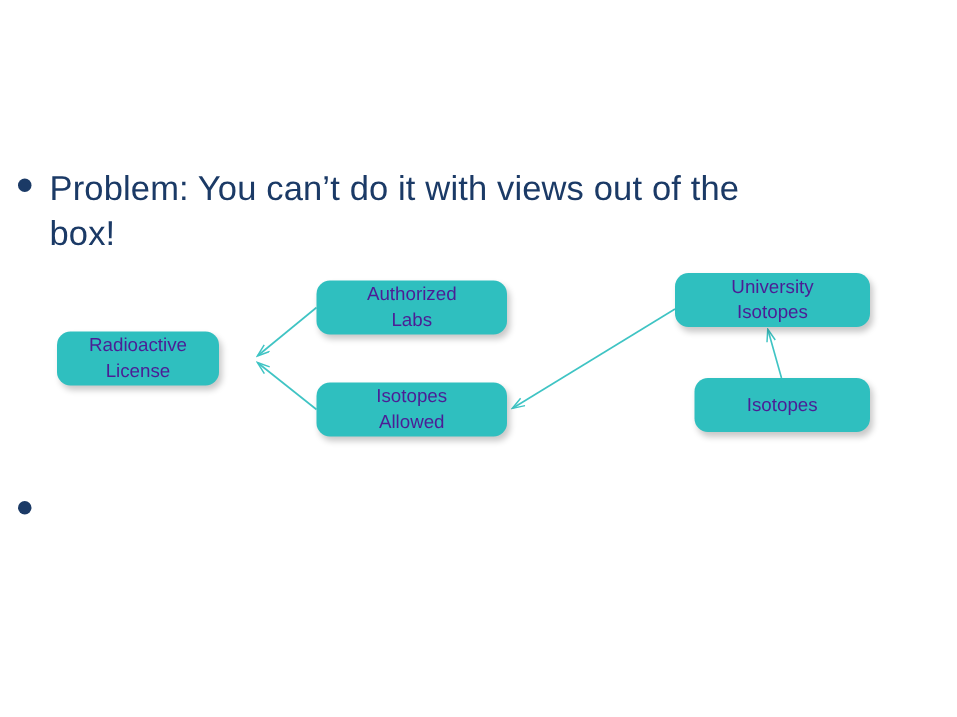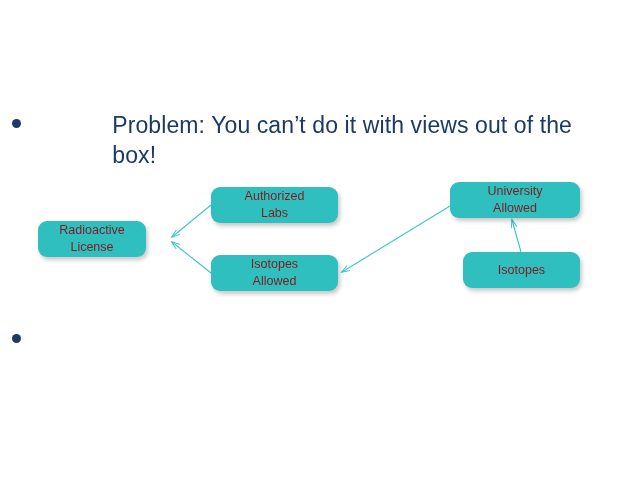--- a/index.html
+++ b/index.html
@@ -20,21 +20,20 @@
     position: absolute;
     inset: 0;
     background: #ffffff;
   }
 
   
   .bullet-block {
     position: absolute;
     display: flex;
     align-items: flex-start;
-    justify-content: space-between;
   }
   .bullet-dot {
     width: 9px;
     height: 9px;
     border-radius: 50%;
     background: #1b3a66;
     flex: 0 0 auto;
     margin-top: 9px;
     margin-right: 12px;
   }
@@ -63,21 +62,21 @@
     position: absolute;
     left: 0;
     top: 0;
   }
 
   .node {
     position: absolute;
     background: #2fbfbf;
     border-radius: 9px;
     box-shadow: 2px 3px 4px rgba(0,0,0,0.22);
-    color: #7f1d1d;
+    color: #4c1d95;
     font-size: 12.5px;
     line-height: 17px;
     font-family: "Liberation Sans", sans-serif;
     display: flex;
     align-items: center;
     justify-content: center;
     text-align: center;
     white-space: pre-line;
     box-sizing: border-box;
     pointer-events: auto;
@@ -125,18 +124,18 @@
     <div class="node" id="node-radioactive-license">Radioactive
 License</div>
 
     <div class="node" id="node-authorized-labs">Authorized
 Labs</div>
 
     <div class="node" id="node-isotopes-allowed">Isotopes
 Allowed</div>
 
     <div class="node" id="node-university-isotopes">University
-Allowed</div>
+Isotopes</div>
 
     <div class="node" id="node-isotopes">Isotopes</div>
 
   </div>
 </div>
 
 </body></html>

